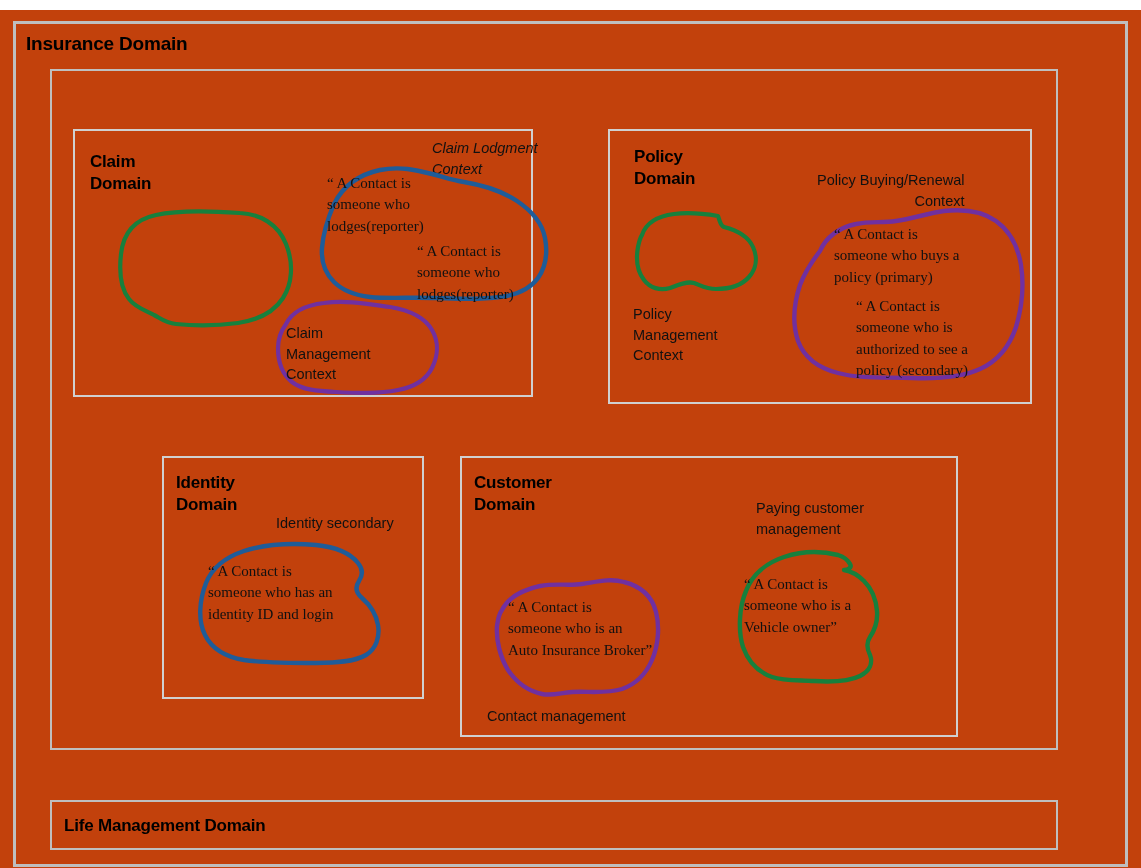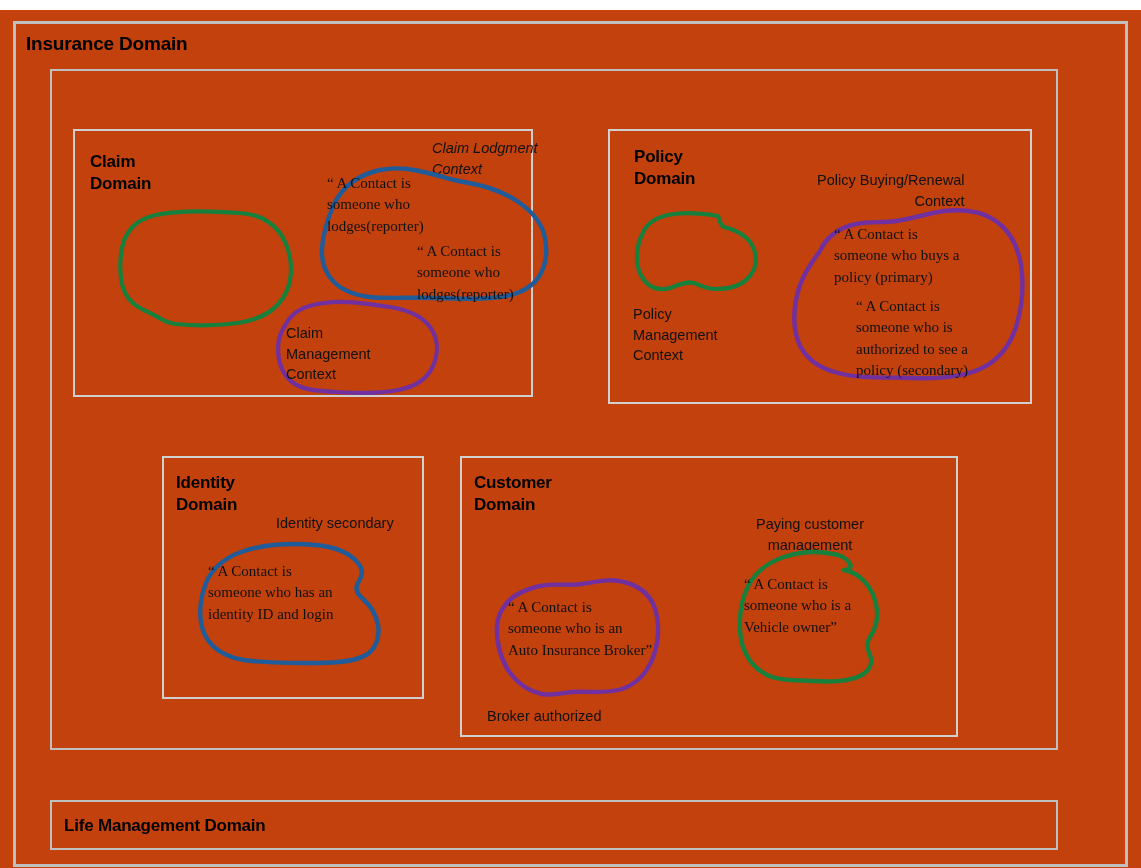--- a/index.html
+++ b/index.html
@@ -203,23 +203,23 @@
                C 106 12, 120 8, 134 12 C 150 16, 162 26, 166 42
                C 170 58, 168 76, 162 90 C 156 104, 146 114, 132 119
                C 116 124, 98 121, 82 122 C 70 123, 62 126, 52 124
                C 38 121, 26 112, 18 100 C 10 87, 6 70, 7 56
                C 8 48, 9 44, 12 40 Z" stroke="#7030a0" stroke-width="4.4"></path>
     </svg>
   </div>
   <div class="note" style="left:508px; top:587px;">“ A Contact is
 someone who is an
 Auto Insurance Broker”</div>
-  <div class="ctx-label" style="left:487px; top:696px;">Broker authorized</div>
-
-  <div class="ctx-label" style="left:756px; top:504px;text-align:center;">Paying customer
+  <div class="ctx-label" style="left:487px; top:696px;">Contact management</div>
+
+  <div class="ctx-label" style="left:756px; top:488px;">Paying customer
 management</div>
   <div class="blob" style="left:730px; top:535px; width:160px; height:146px;">
     <svg width="160" height="146" viewBox="0 0 160 146">
       <path d="M 16 46 C 22 30, 36 18, 54 12 C 72 6, 92 6, 108 10
                C 114 12, 118 15, 120 19 C 122 22, 119 25, 114 25
                C 120 26, 128 30, 134 36 C 142 44, 146 54, 147 66
                C 148 78, 144 86, 140 92 C 136 98, 137 104, 140 110
                C 143 118, 140 126, 130 131 C 118 137, 100 137, 84 136
                C 68 135, 54 136, 42 132 C 28 127, 18 116, 13 102
                C 8 86, 9 62, 16 46 Z" stroke="#17803d" stroke-width="4.4"></path>

